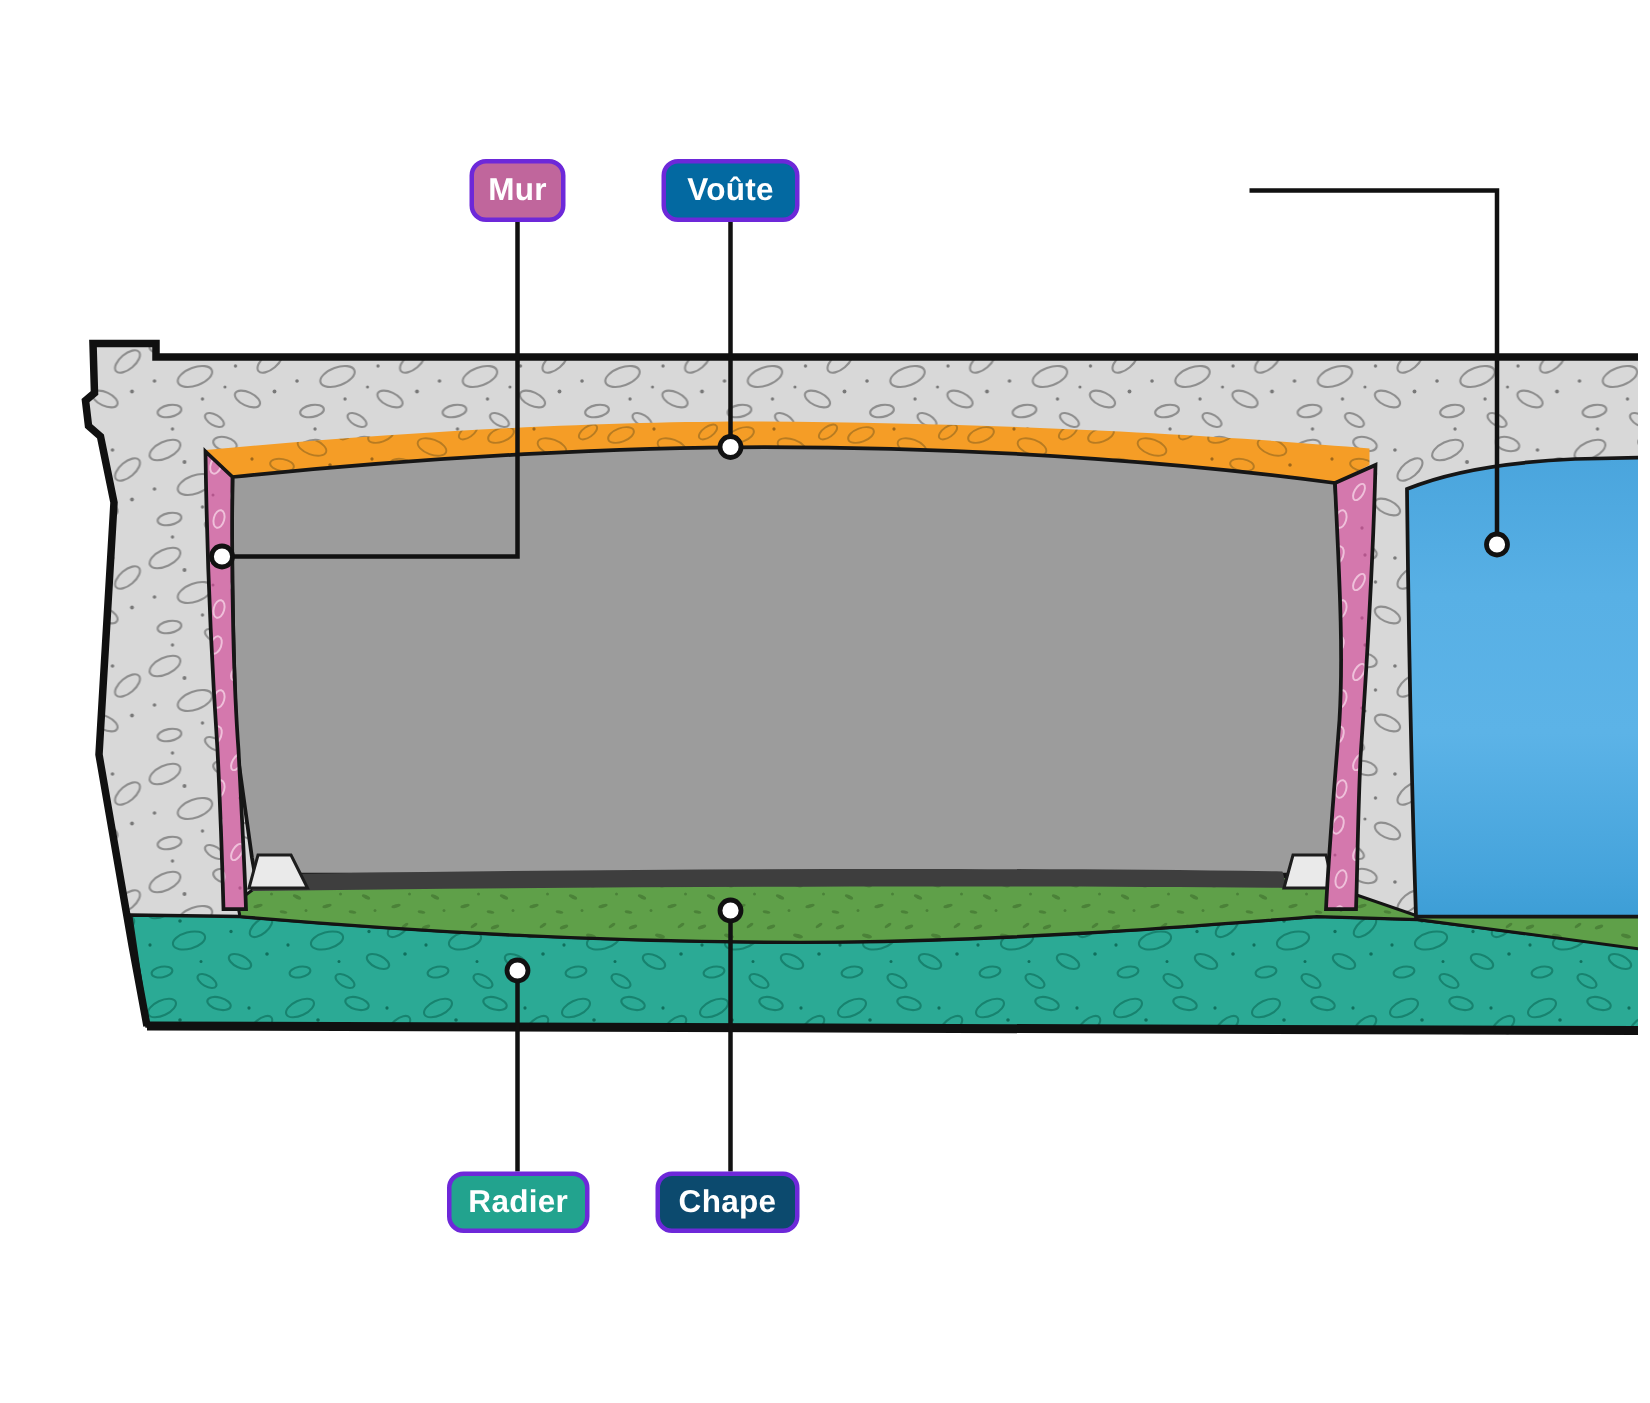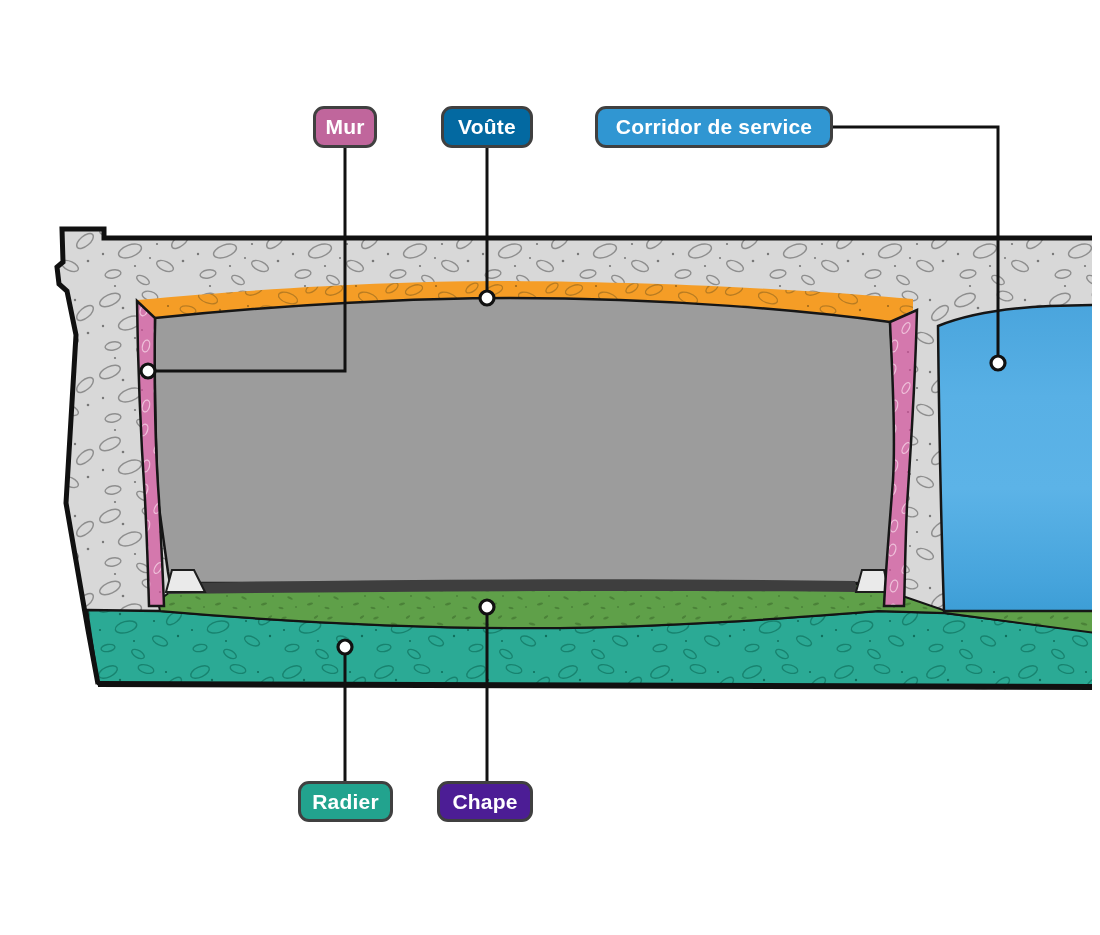--- a/index.html
+++ b/index.html
@@ -11,30 +11,30 @@
     font-family:"Liberation Sans", sans-serif;
   }
   #art{position:absolute;left:0;top:0;}
   .chip{
     position:absolute;
     display:flex;align-items:center;justify-content:center;
     color:#ffffff;
     font-weight:700;
     font-size:21px;
     letter-spacing:.2px;
-    border:3px solid #404040;
+    border:3px solid #6d28d9;
     border-radius:11px;
     box-sizing:border-box;
     user-select:none;
   }
   .chip-mur     {left:313px;top:106px;width:64px; height:42px;background:#c0669c;}
   .chip-voute   {left:441px;top:106px;width:92px; height:42px;background:#0369a1;}
   .chip-corridor{left:595px;top:106px;width:238px;height:42px;background:#3096d2;}
   .chip-radier  {left:298px;top:781px;width:95px; height:41px;background:#22a38e;}
-  .chip-chape   {left:437px;top:781px;width:96px; height:41px;background:#4c1d95;}
+  .chip-chape   {left:437px;top:781px;width:96px; height:41px;background:#0c4a6e;}
 </style>
 </head>
 <body>
 
 <div id="stage">
 
   <svg id="art" width="1100" height="935" viewBox="0 0 1100 935">
     <defs>
       <clipPath id="cut">
           <rect x="0" y="0" width="1092" height="935"></rect>
@@ -174,16 +174,15 @@
       <circle cx="148" cy="371" r="7"></circle>
       <circle cx="487" cy="298" r="7"></circle>
       <circle cx="998" cy="363" r="7"></circle>
       <circle cx="345" cy="647" r="7"></circle>
       <circle cx="487" cy="607" r="7"></circle>
     </g>
   </svg>
 
   <div class="chip chip-mur">Mur</div>
   <div class="chip chip-voute">Voûte</div>
-  <div class="chip chip-corridor">Corridor de service</div>
   <div class="chip chip-radier">Radier</div>
   <div class="chip chip-chape">Chape</div>
 </div>
 
 </body></html>

